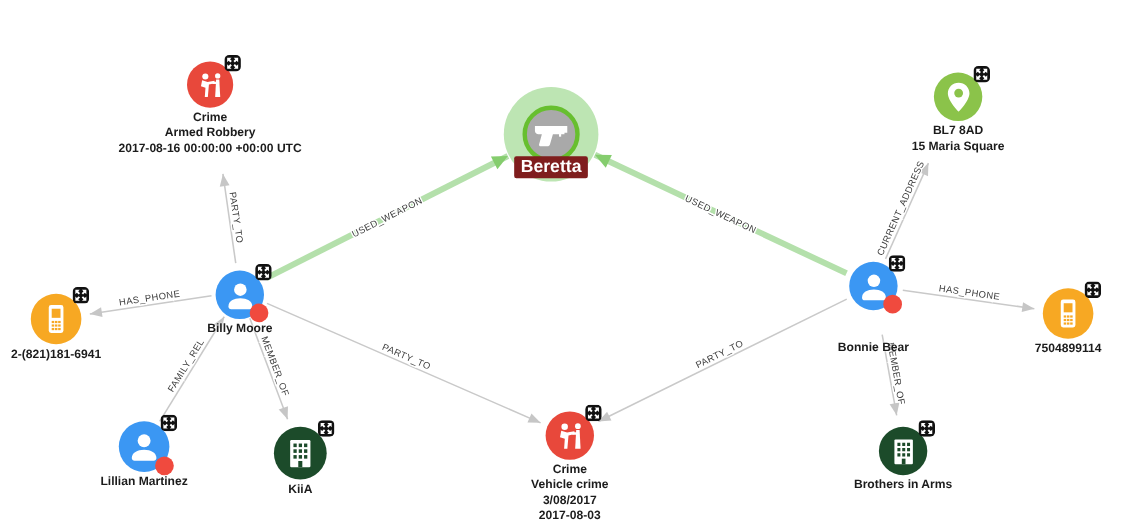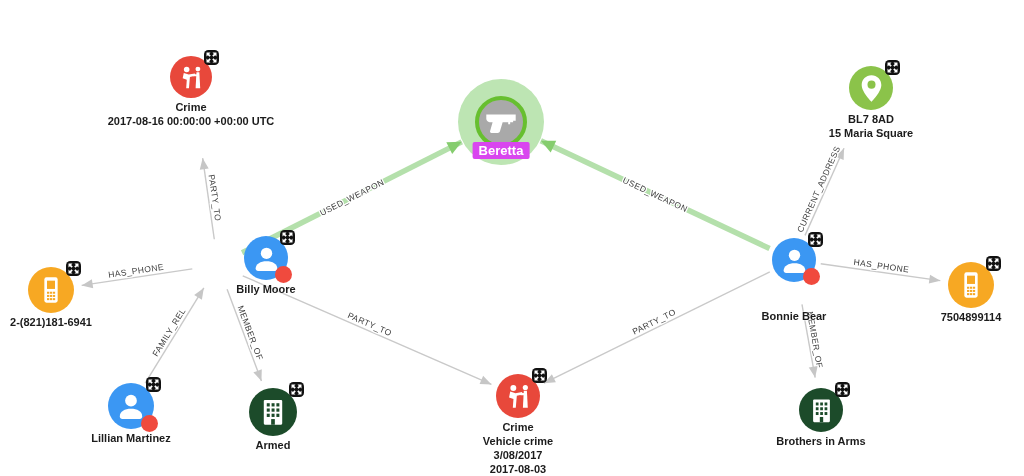--- a/index.html
+++ b/index.html
@@ -21,21 +21,21 @@
   .badge{position:absolute;top:-6px;right:-7px;width:15px;height:15px;z-index:3;}
   .flag-dot{position:absolute;right:-4px;bottom:-3px;width:17px;height:17px;border-radius:50%;
     background:#f04a3e;z-index:2;}
   .node-label{
     position:absolute;left:50%;transform:translateX(-50%);text-align:center;white-space:nowrap;
     font-size:11px;font-weight:bold;color:#1c1c1c;line-height:14px;
     text-shadow:0 0 2px #fff,0 0 2px #fff;z-index:4;
   }
   .chip{
     position:absolute;left:50%;transform:translateX(-50%);white-space:nowrap;z-index:4;
-    background:#d946ef;color:#fff;font-size:13px;font-weight:bold;padding:1px 6px;border-radius:2px;
+    background:#7f1d1d;color:#fff;font-size:16px;font-weight:bold;padding:1px 6px;border-radius:2px;
   }
 </style>
 </head>
 <body>
 
 <div id="canvas">
   <svg id="edge-layer" xmlns="http://www.w3.org/2000/svg">
       <g>
         <line x1="214.30388069407184" y1="239.2640581661299" x2="202.65699165715802" y2="158.16720116835955" stroke="#c9c9c9" stroke-width="1.4"></line>
         <polygon points="202.65699165715802,158.16720116835955 208.6750320655282,168.41577129512473 199.76643681534242,169.69519720871523" fill="#c6c6c6"></polygon>
@@ -109,20 +109,21 @@
             <rect width="24" height="24" rx="7" fill="#111111"></rect>
             <g fill="#fff">
               <path d="M13.6 4H20v6.4l-2.2-2.2-2.6 2.6-2-2 2.6-2.6z"></path>
               <path d="M10.4 4H4v6.4l2.2-2.2 2.6 2.6 2-2-2.6-2.6z"></path>
               <path d="M13.6 20H20v-6.4l-2.2 2.2-2.6-2.6-2 2 2.6 2.6z"></path>
               <path d="M10.4 20H4v-6.4l2.2 2.2 2.6-2.6 2 2-2.6 2.6z"></path>
             </g>
           </svg></span>
         <div class="node-label" style="top: 44px;">
           <div>Crime</div>
+          <div>Armed Robbery</div>
           <div>2017-08-16 00:00:00 +00:00 UTC</div>
         </div>
       </div>
       <div class="node selected" style="left: 475px; top: 96px; height: 52px; width: 52px;">
         <div class="circle" style="background: rgb(169, 169, 169);">
           <span style="display: flex;">
             <svg width="36" height="36" viewBox="0 0 24 24">
               <path d="M2.2 7H21.8V11.1H20.1V12.1H13.1L11.3 18.2C11.1 18.9 10.5 19.3 9.8 19.3H5.6C5 19.3 4.6 18.8 4.7 18.2L6.4 12.1H4.4C3.2 12.1 2.2 11.1 2.2 9.9 Z" fill="#fff"></path>
               <rect x="16.8" y="11.1" width="1.3" height="2.4" fill="#fff"></rect>
             </svg>
@@ -146,21 +147,21 @@
               <path d="M10.4 4H4v6.4l2.2-2.2 2.6 2.6 2-2-2.6-2.6z"></path>
               <path d="M13.6 20H20v-6.4l-2.2 2.2-2.6-2.6-2 2 2.6 2.6z"></path>
               <path d="M10.4 20H4v-6.4l2.2 2.2 2.6-2.6 2 2-2.6 2.6z"></path>
             </g>
           </svg></span>
         <div class="node-label" style="top: 46px;">
           <div>BL7 8AD</div>
           <div>15 Maria Square</div>
         </div>
       </div>
-      <div class="node" style="left: 196px; top: 236px; height: 44px; width: 44px; margin-left: 48px;">
+      <div class="node" style="left: 196px; top: 246px; height: 44px; width: 44px;">
         <div class="circle" style="background: rgb(59, 151, 243);">
           <span style="display: flex;">
             <svg width="31" height="31" viewBox="0 0 24 24">
               <circle cx="12" cy="8" r="4.4" fill="#fff"></circle>
               <path d="M3.6 19.8c0-3.7 3.8-5.7 8.4-5.7s8.4 2 8.4 5.7c0 1.1-.8 1.9-1.9 1.9H5.5c-1.1 0-1.9-.8-1.9-1.9z" fill="#fff"></path>
             </svg>
           </span>
         </div>
         <span class="badge"><svg width="15" height="15" viewBox="0 0 24 24">
             <rect width="24" height="24" rx="7" fill="#111111"></rect>
@@ -255,21 +256,21 @@
         <span class="badge"><svg width="15" height="15" viewBox="0 0 24 24">
             <rect width="24" height="24" rx="7" fill="#111111"></rect>
             <g fill="#fff">
               <path d="M13.6 4H20v6.4l-2.2-2.2-2.6 2.6-2-2 2.6-2.6z"></path>
               <path d="M10.4 4H4v6.4l2.2-2.2 2.6 2.6 2-2-2.6-2.6z"></path>
               <path d="M13.6 20H20v-6.4l-2.2 2.2-2.6-2.6-2 2 2.6 2.6z"></path>
               <path d="M10.4 20H4v-6.4l2.2 2.2 2.6-2.6 2 2-2.6 2.6z"></path>
             </g>
           </svg></span>
         <div class="node-label" style="top: 50px;">
-          <div>Armed</div>
+          <div>KiiA</div>
         </div>
       </div>
       <div class="node" style="left: 496px; top: 374px; height: 44px; width: 44px;">
         <div class="circle" style="background: rgb(232, 72, 59);">
           <span style="display: flex;">
             <svg width="31" height="31" viewBox="0 0 24 24" fill="#fff">
               <circle cx="8" cy="5.4" r="2.3"></circle>
               <path d="M5.6 8.2l4.1 1.3 5.1-.9.3 1.9-4.4 1-.8 9.3H7.6l.5-6.9-3.4-1.2z"></path>
               <circle cx="17.3" cy="5" r="2"></circle>
               <path d="M16.1 7.6h2.4l.7 13.2h-3.8z"></path>

